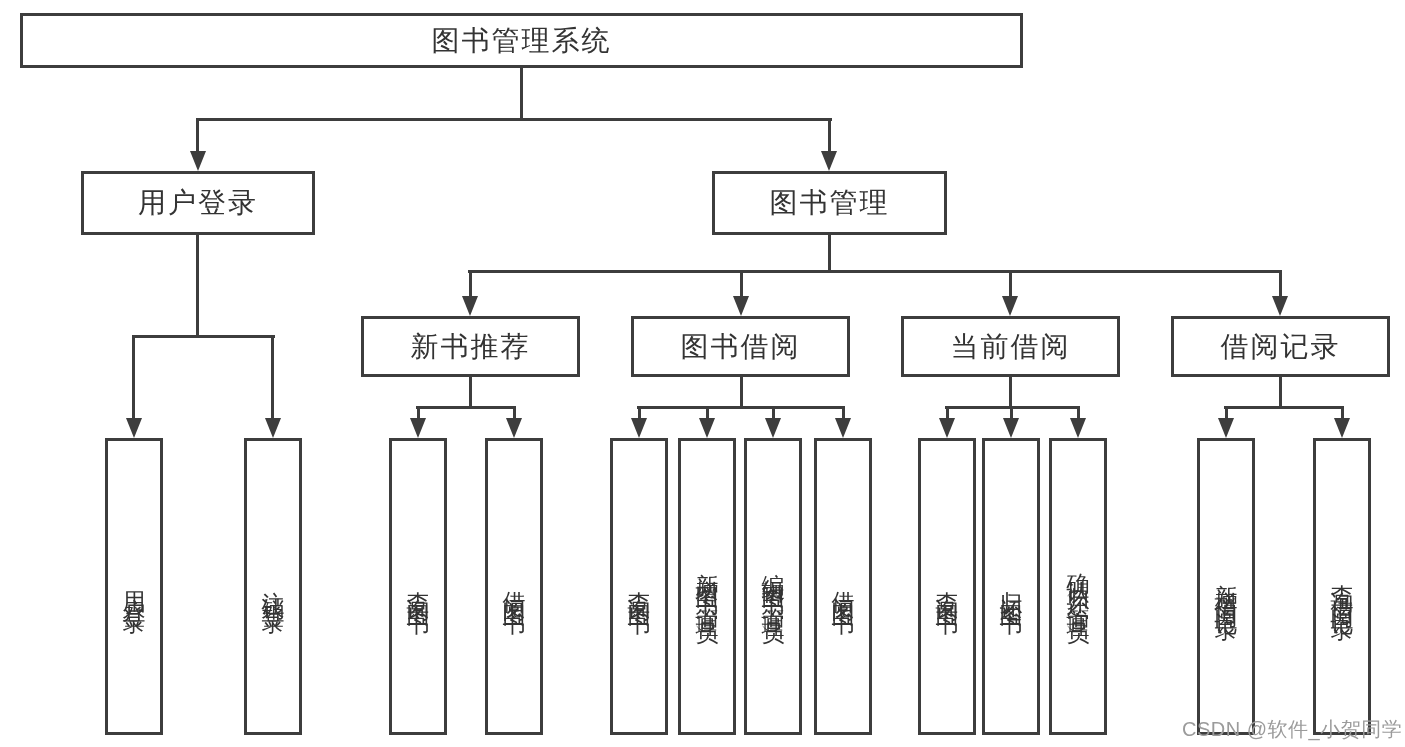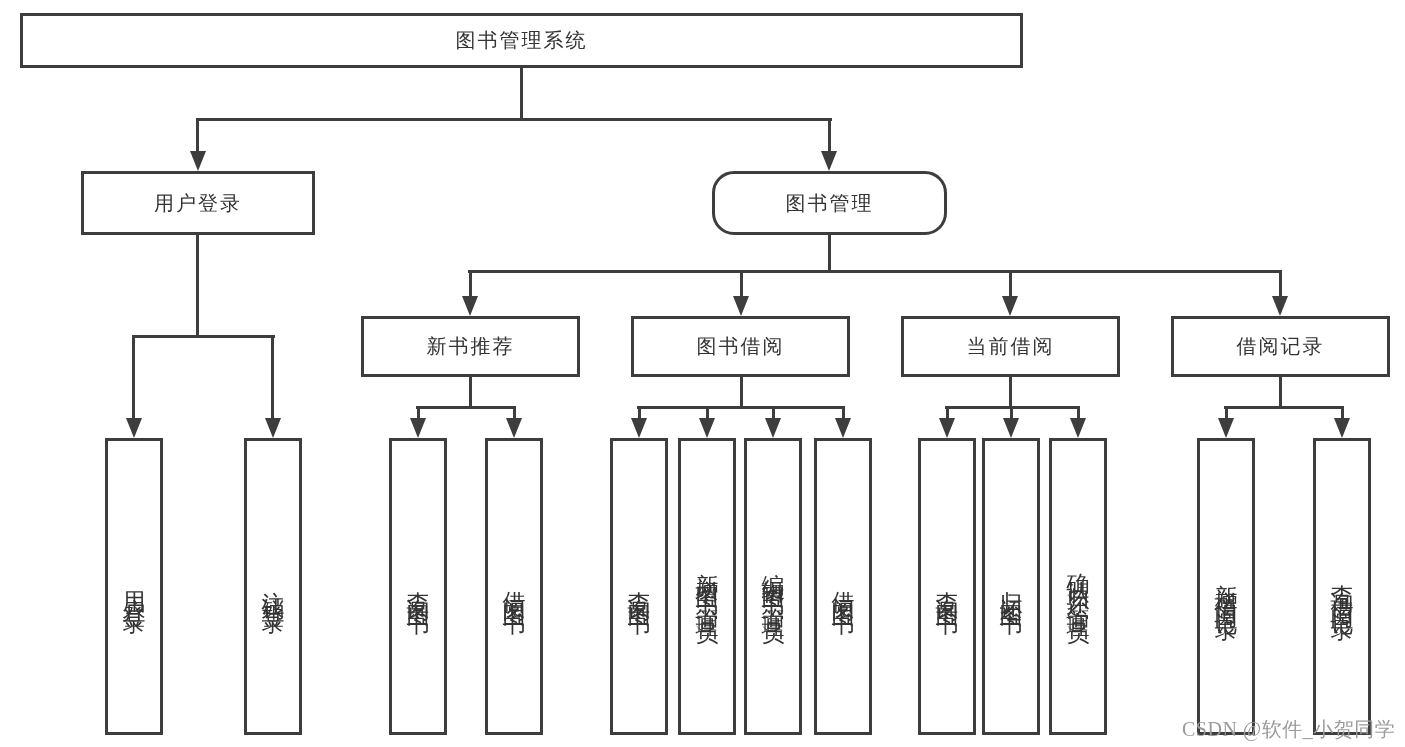--- a/index.html
+++ b/index.html
@@ -20,21 +20,21 @@
   .node{
     position:absolute;
     background:#fff;
     border:3px solid var(--line);
     display:flex;
     align-items:center;
     justify-content:center;
     color:var(--text);
   }
   .node-h{
-    font-size:20px;
+    font-size:28px;
     letter-spacing:2px;
     white-space:nowrap;
     font-family:Liberation Serif, serif;
   }
   .node-v{
     font-size:23px;
   }
   .node-v .vtext{
     writing-mode:vertical-rl;
     text-orientation:mixed;
@@ -53,21 +53,20 @@
     border-right:8px solid transparent;
     border-top:20px solid var(--line);
   }
   .watermark{
     position:absolute;
     left:1182px;top:716px;
     font-size:20px;
     color:var(--wm);
     white-space:nowrap;
     letter-spacing:0.5px;
-    font-family:Liberation Serif, serif;
   }
 </style>
 </head>
 <body>
 
 <div class="canvas">
 
   <div class="node node-h" style="left:20px;top:13px;width:1003px;height:55px;">
     <span>图书管理系统</span>
   </div>
@@ -75,21 +74,21 @@
   <div class="vline" style="left:520px;top:66px;width:3px;height:55px;"></div>
   <div class="hline" style="left:196px;top:118px;width:636px;height:3px;"></div>
   <div class="vline" style="left:196px;top:118px;width:3px;height:34px;"></div>
   <div class="arrow" style="left:190px;top:151px;"></div>
   <div class="vline" style="left:828px;top:118px;width:3px;height:34px;"></div>
   <div class="arrow" style="left:821px;top:151px;"></div>
 
   <div class="node node-h" style="left:81px;top:171px;width:234px;height:64px;">
     <span>用户登录</span>
   </div>
-  <div class="node node-h" style="left:712px;top:171px;width:235px;height:64px;border-radius:22px;">
+  <div class="node node-h" style="left:712px;top:171px;width:235px;height:64px;">
     <span>图书管理</span>
   </div>
 
   <div class="vline" style="left:196px;top:235px;width:3px;height:103px;"></div>
   <div class="hline" style="left:132px;top:335px;width:143px;height:3px;"></div>
   <div class="vline" style="left:132px;top:335px;width:3px;height:85px;"></div>
   <div class="arrow" style="left:126px;top:418px;"></div>
   <div class="vline" style="left:271px;top:335px;width:3px;height:85px;"></div>
   <div class="arrow" style="left:265px;top:418px;"></div>
 

